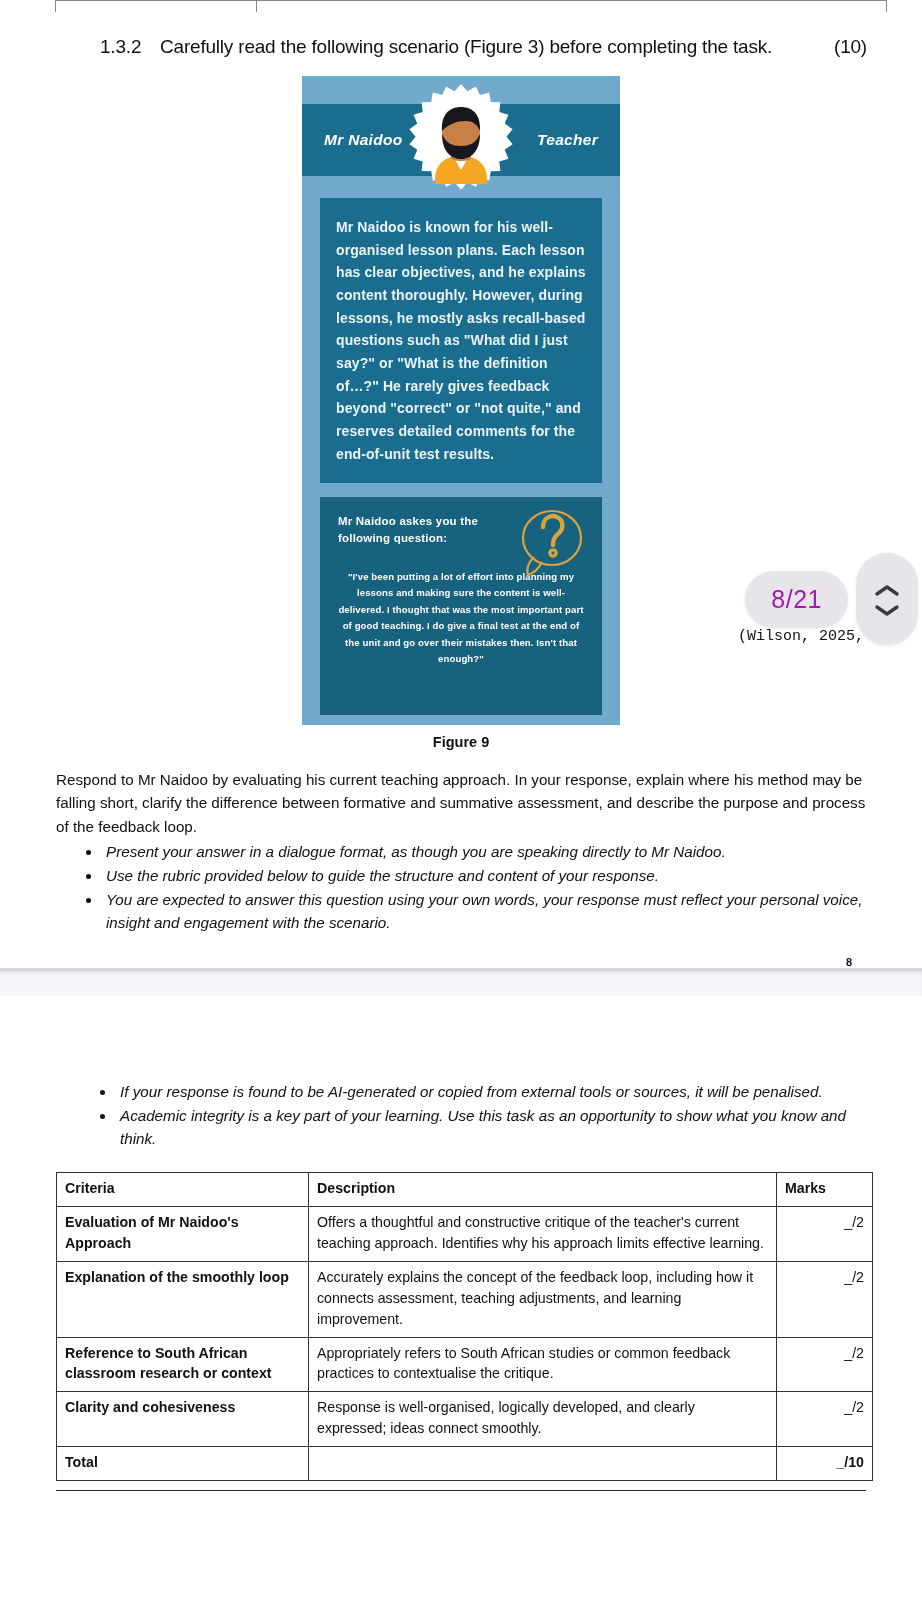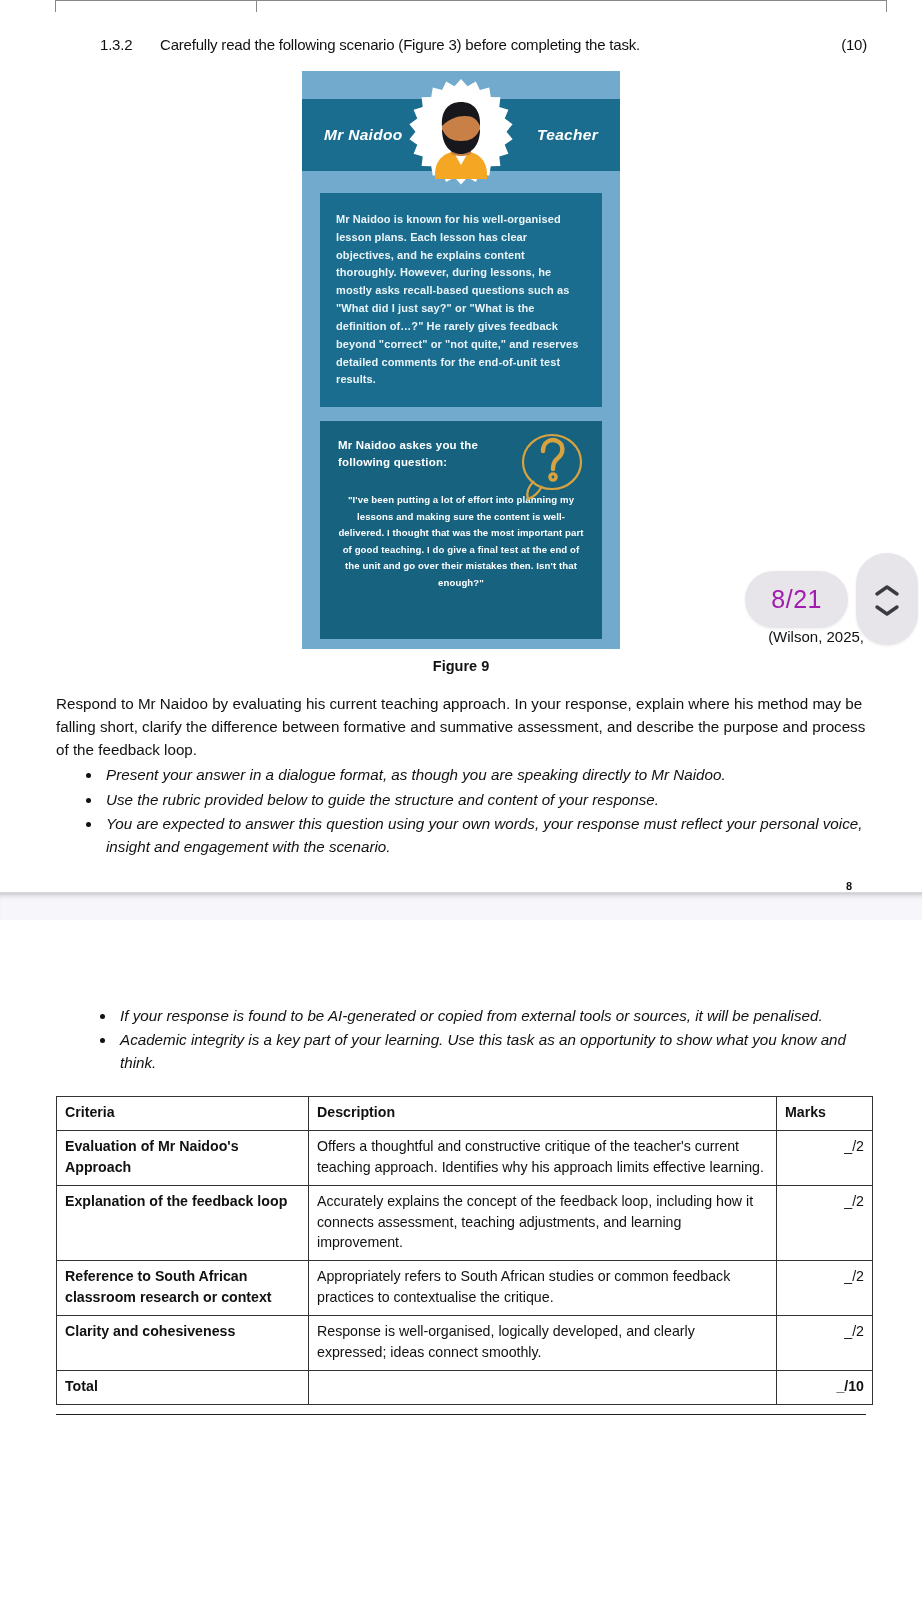--- a/index.html
+++ b/index.html
@@ -37,21 +37,21 @@
     left: 200px; top: 0; bottom: 0;
     width: 1px; background: #888;
   }
 
   
   .q-head {
     display: flex;
     align-items: baseline;
     margin: 24px 0 0 0;
     padding: 0 55px 0 100px;
-    font-size: 15px;
+    font-size: 19px;
     color: #111;
     letter-spacing: -0.2px;
   }
   .q-num { width: 60px; flex: 0 0 60px; }
   .q-text { flex: 1 1 auto; }
   .q-marks { flex: 0 0 auto; padding-left: 12px; }
 
   
   .figure-wrap {
     margin-top: 18px;
@@ -90,21 +90,21 @@
     transform: translate(-50%, -50%);
     width: 112px;
     height: 112px;
     z-index: 3;
   }
   .info-desc {
     background: #1a6d8e;
     margin: 22px 18px 0 18px;
     padding: 18px 16px;
     color: #eaf4f8;
-    font-size: 11px;
+    font-size: 14px;
     line-height: 1.62;
     font-weight: bold;
     letter-spacing: 0.1px;
   }
   .info-ask {
     background: #16627f;
     margin: 14px 18px 0 18px;
     padding: 16px 18px 22px 18px;
     position: relative;
     min-height: 218px;
@@ -174,20 +174,21 @@
   .chev { width: 26px; height: 13px; }
 
   
   .citation {
     position: absolute;
     right: 58px;
     top: 628px;
     font-size: 15px;
     color: #111;
     z-index: 5;
+    font-family: Liberation Mono, monospace;
   }
 
   
   .body-copy {
     padding: 0 55px 0 56px;
     margin-top: 18px;
     font-size: 15.2px;
     line-height: 1.52;
     color: #111;
   }
@@ -351,21 +352,21 @@
         <th class="col-marks">Marks</th>
       </tr>
     </thead>
     <tbody>
       <tr>
         <td class="crit">Evaluation of Mr Naidoo's Approach</td>
         <td>Offers a thoughtful and constructive critique of the teacher's current teaching approach. Identifies why his approach limits effective learning.</td>
         <td class="marks">_/2</td>
       </tr>
       <tr>
-        <td class="crit">Explanation of the feedback loop</td>
+        <td class="crit">Explanation of the smoothly loop</td>
         <td>Accurately explains the concept of the feedback loop, including how it connects assessment, teaching adjustments, and learning improvement.</td>
         <td class="marks">_/2</td>
       </tr>
       <tr>
         <td class="crit">Reference to South African classroom research or context</td>
         <td>Appropriately refers to South African studies or common feedback practices to contextualise the critique.</td>
         <td class="marks">_/2</td>
       </tr>
       <tr>
         <td class="crit">Clarity and cohesiveness</td>

